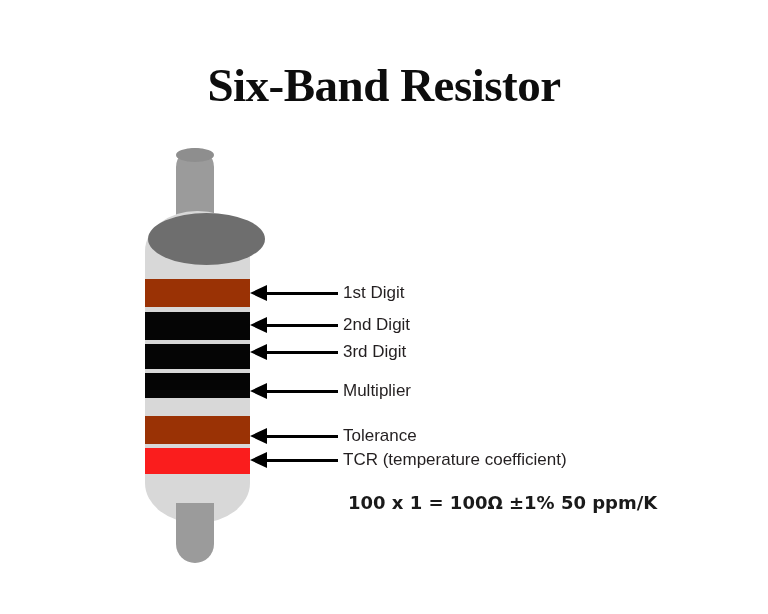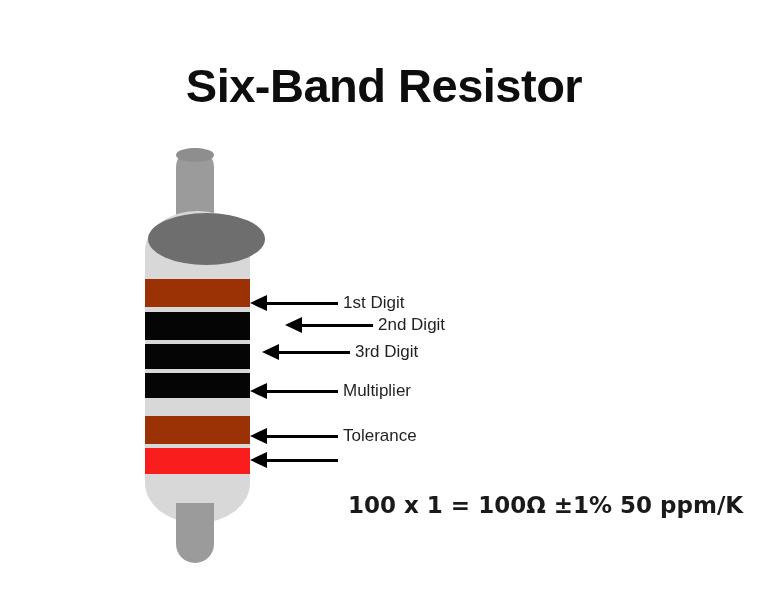--- a/index.html
+++ b/index.html
@@ -21,21 +21,21 @@
   #page-title {
     position: absolute;
     left: 0;
     top: 58px;
     width: 768px;
     text-align: center;
     font-size: 47px;
     font-weight: bold;
     letter-spacing: -0.5px;
     color: #0d0d0d;
-    font-family: Liberation Sans, sans-serif;
+    font-family: Liberation Serif, serif;
   }
 
   
   #resistor {
     position: absolute;
     left: 145px;
     top: 148px;
     width: 118px;
     height: 415px;
   }
@@ -134,21 +134,21 @@
     white-space: nowrap;
     margin-left: 5px;
     line-height: 20px;
   }
 
   
   #formula {
     position: absolute;
     left: 348px;
     top: 492px;
-    font-size: 23px;
+    font-size: 18px;
     font-weight: bold;
     color: #1a1a1a;
     white-space: nowrap;
     font-family: "DejaVu Sans", sans-serif;
   }
 </style>
 </head>
 <body>
 
 <div id="stage">
@@ -165,35 +165,35 @@
         <div class="band" style="top: 164px; height: 28px; background: rgb(5, 5, 5);"></div>
         <div class="band" style="top: 196px; height: 25px; background: rgb(5, 5, 5);"></div>
         <div class="band" style="top: 225px; height: 25px; background: rgb(5, 5, 5);"></div>
         <div class="band" style="top: 268px; height: 28px; background: rgb(154, 50, 5);"></div>
         <div class="band" style="top: 300px; height: 26px; background: rgb(250, 29, 29);"></div>
       </div>
     <div class="lead" id="lead-bottom"></div>
   </div>
 
   <div id="callouts-layer">
-      <div class="callout" style="top: 293px;">
+      <div class="callout" style="top: 283px;">
         <div class="arrow">
           <div class="arrow-head"></div>
           <div class="arrow-line"></div>
         </div>
         <div class="callout-label">1st Digit</div>
       </div>
-      <div class="callout" style="top: 315px; padding-left: 35px;">
+      <div class="callout" style="top: 315px;">
         <div class="arrow">
           <div class="arrow-head"></div>
           <div class="arrow-line"></div>
         </div>
         <div class="callout-label">2nd Digit</div>
       </div>
-      <div class="callout" style="top: 342px; padding-left: 12px;">
+      <div class="callout" style="top: 342px;">
         <div class="arrow">
           <div class="arrow-head"></div>
           <div class="arrow-line"></div>
         </div>
         <div class="callout-label">3rd Digit</div>
       </div>
       <div class="callout" style="top: 373px; margin-top: 8px;">
         <div class="arrow">
           <div class="arrow-head"></div>
           <div class="arrow-line"></div>
@@ -205,18 +205,19 @@
           <div class="arrow-head"></div>
           <div class="arrow-line"></div>
         </div>
         <div class="callout-label">Tolerance</div>
       </div>
       <div class="callout" style="top: 450px;">
         <div class="arrow">
           <div class="arrow-head"></div>
           <div class="arrow-line"></div>
         </div>
+        <div class="callout-label">TCR (temperature coefficient)</div>
       </div>
     </div>
 
   <div id="formula">100 x 1 = 100Ω ±1% 50 ppm/K</div>
 
 </div>
 
 </body></html>

